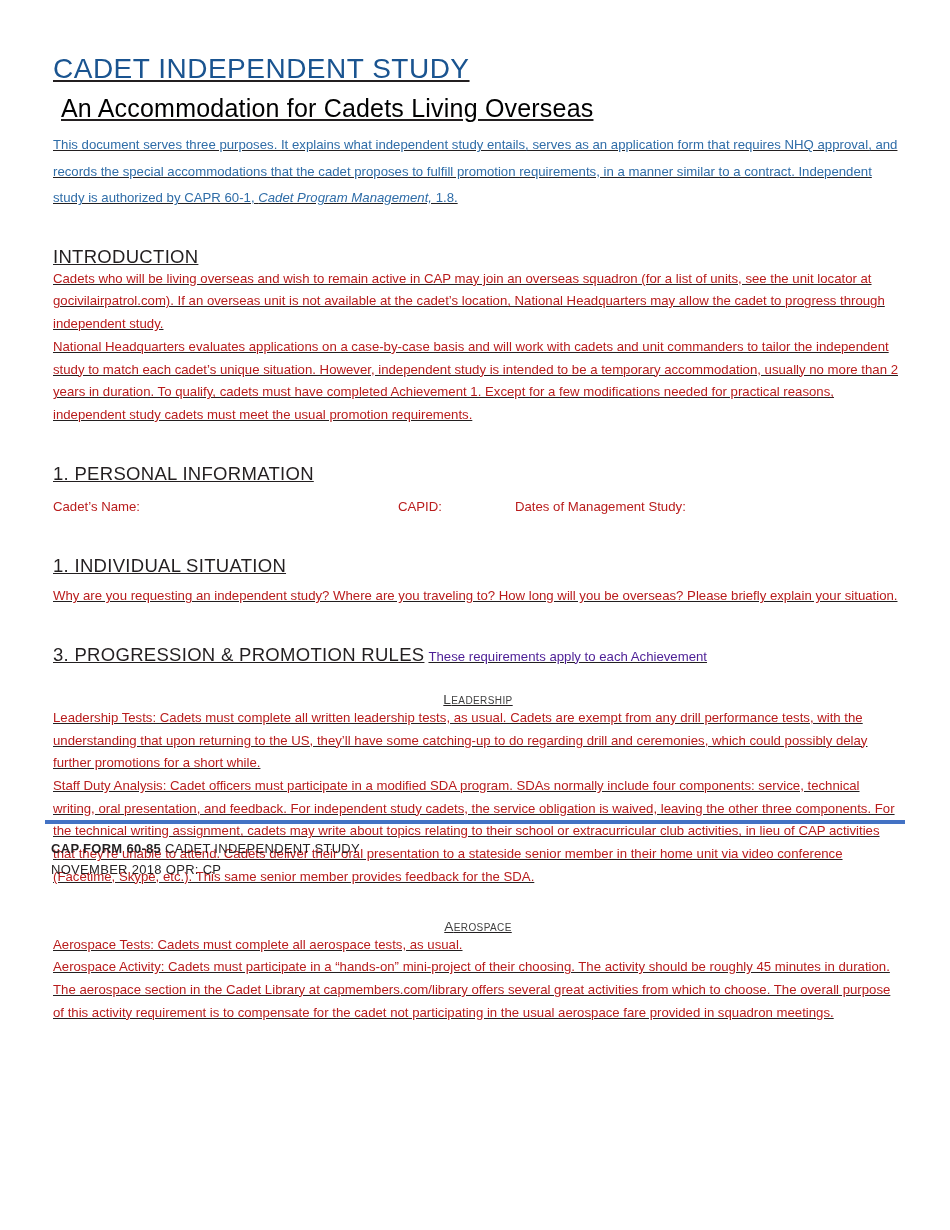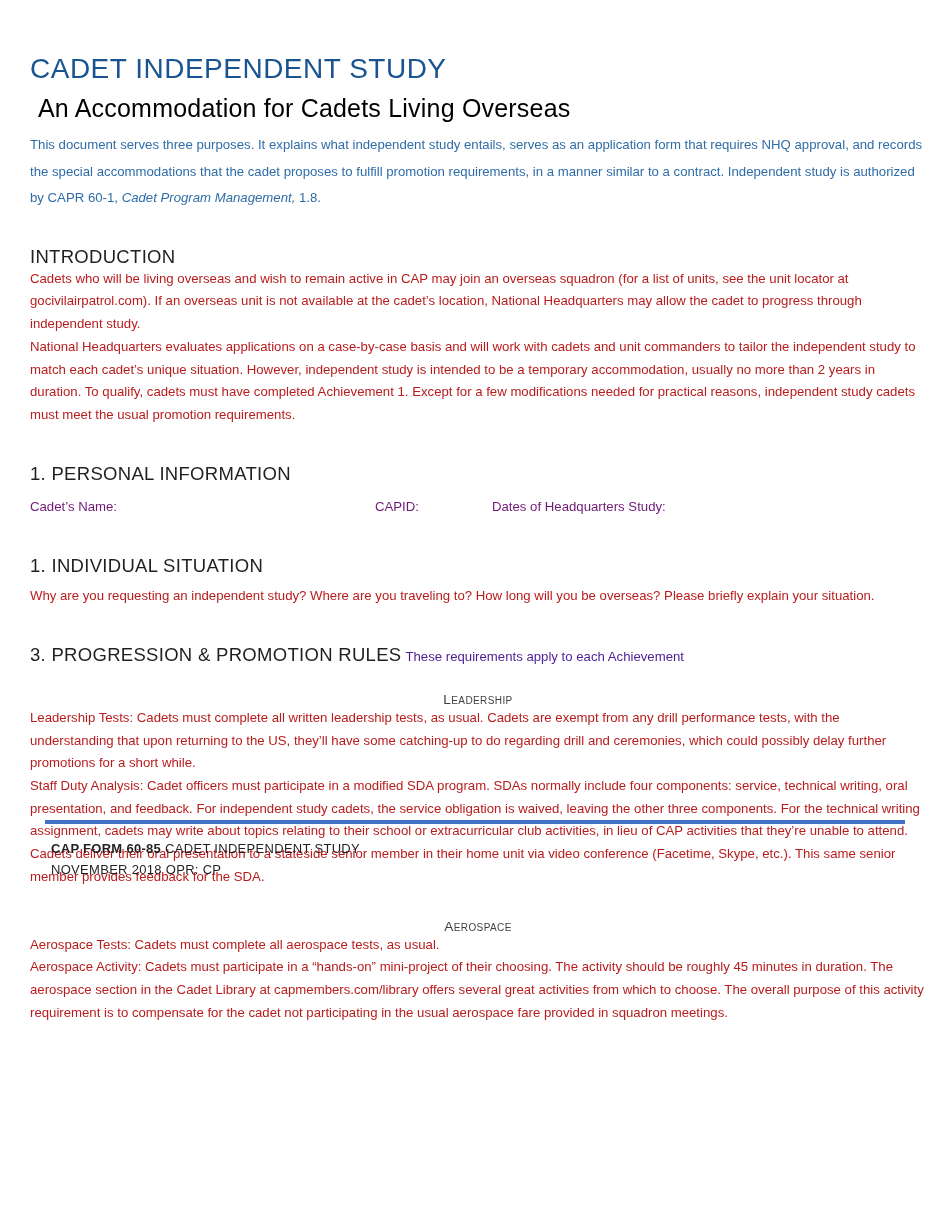--- a/index.html
+++ b/index.html
@@ -12,21 +12,22 @@
     height: 1230px;
     font-family: "Liberation Sans", sans-serif;
     color: #231f20;
     -webkit-font-smoothing: antialiased;
   }
   .page {
     position: relative;
     width: 950px;
     height: 936px;
     box-sizing: border-box;
-    padding: 0 22px;
+    padding: 0 45px;
+    text-decoration: underline;
   }
 
   
   .doc-header {
     padding-top: 52px;
   }
   .doc-title {
     font-size: 28px;
     letter-spacing: 0.5px;
     color: #1a5490;
@@ -107,21 +108,21 @@
   .mt-sec       { margin-top: 36px; }
   .mt-field     { margin-top: 14px; }
   .mt-subhead   { margin-top: 26px; }
   .mt-subhead2  { margin-top: 30px; }
 
   
   .form-row {
     position: relative;
     height: 20px;
     font-size: 13.2px;
-    color: #701a75;
+    color: #b91c1c;
   }
   .form-field {
     position: absolute;
     top: 0;
     white-space: nowrap;
   }
   .field-name   { left: 0px; }
   .field-capid  { left: 345px; }
   .field-dates  { left: 462px; }
 
@@ -167,21 +168,21 @@
     <h2 class="section-heading">INTRODUCTION</h2>
     <p class="body-text mt-para-lg">Cadets who will be living overseas and wish to remain active in CAP may join an overseas squadron (for a list of units, see the unit locator at gocivilairpatrol.com). If an overseas unit is not available at the cadet’s location, National Headquarters may allow the cadet to progress through independent study.</p>
     <p class="body-text mt-para-lg">National Headquarters evaluates applications on a case-by-case basis and will work with cadets and unit commanders to tailor the independent study to match each cadet’s unique situation. However, independent study is intended to be a temporary accommodation, usually no more than 2 years in duration. To qualify, cadets must have completed Achievement 1. Except for a few modifications needed for practical reasons, independent study cadets must meet the usual promotion requirements.</p>
   </div>
 
   <div class="section mt-sec">
     <h2 class="section-heading">1.  PERSONAL INFORMATION</h2>
     <div class="form-row mt-field">
       <span class="form-field field-name">Cadet’s Name:</span>
       <span class="form-field field-capid">CAPID:</span>
-      <span class="form-field field-dates">Dates of Headquarters Study:</span>
+      <span class="form-field field-dates">Dates of Management Study:</span>
     </div>
   </div>
 
   <div class="section mt-sec">
     <h2 class="section-heading">1.  INDIVIDUAL SITUATION</h2>
     <p class="body-text" style="margin-top:8px">Why are you requesting an independent study? Where are you traveling to? How long will you be overseas? Please briefly explain your situation.</p>
   </div>
 
   <div class="section mt-sec">
     <div class="heading-row">

